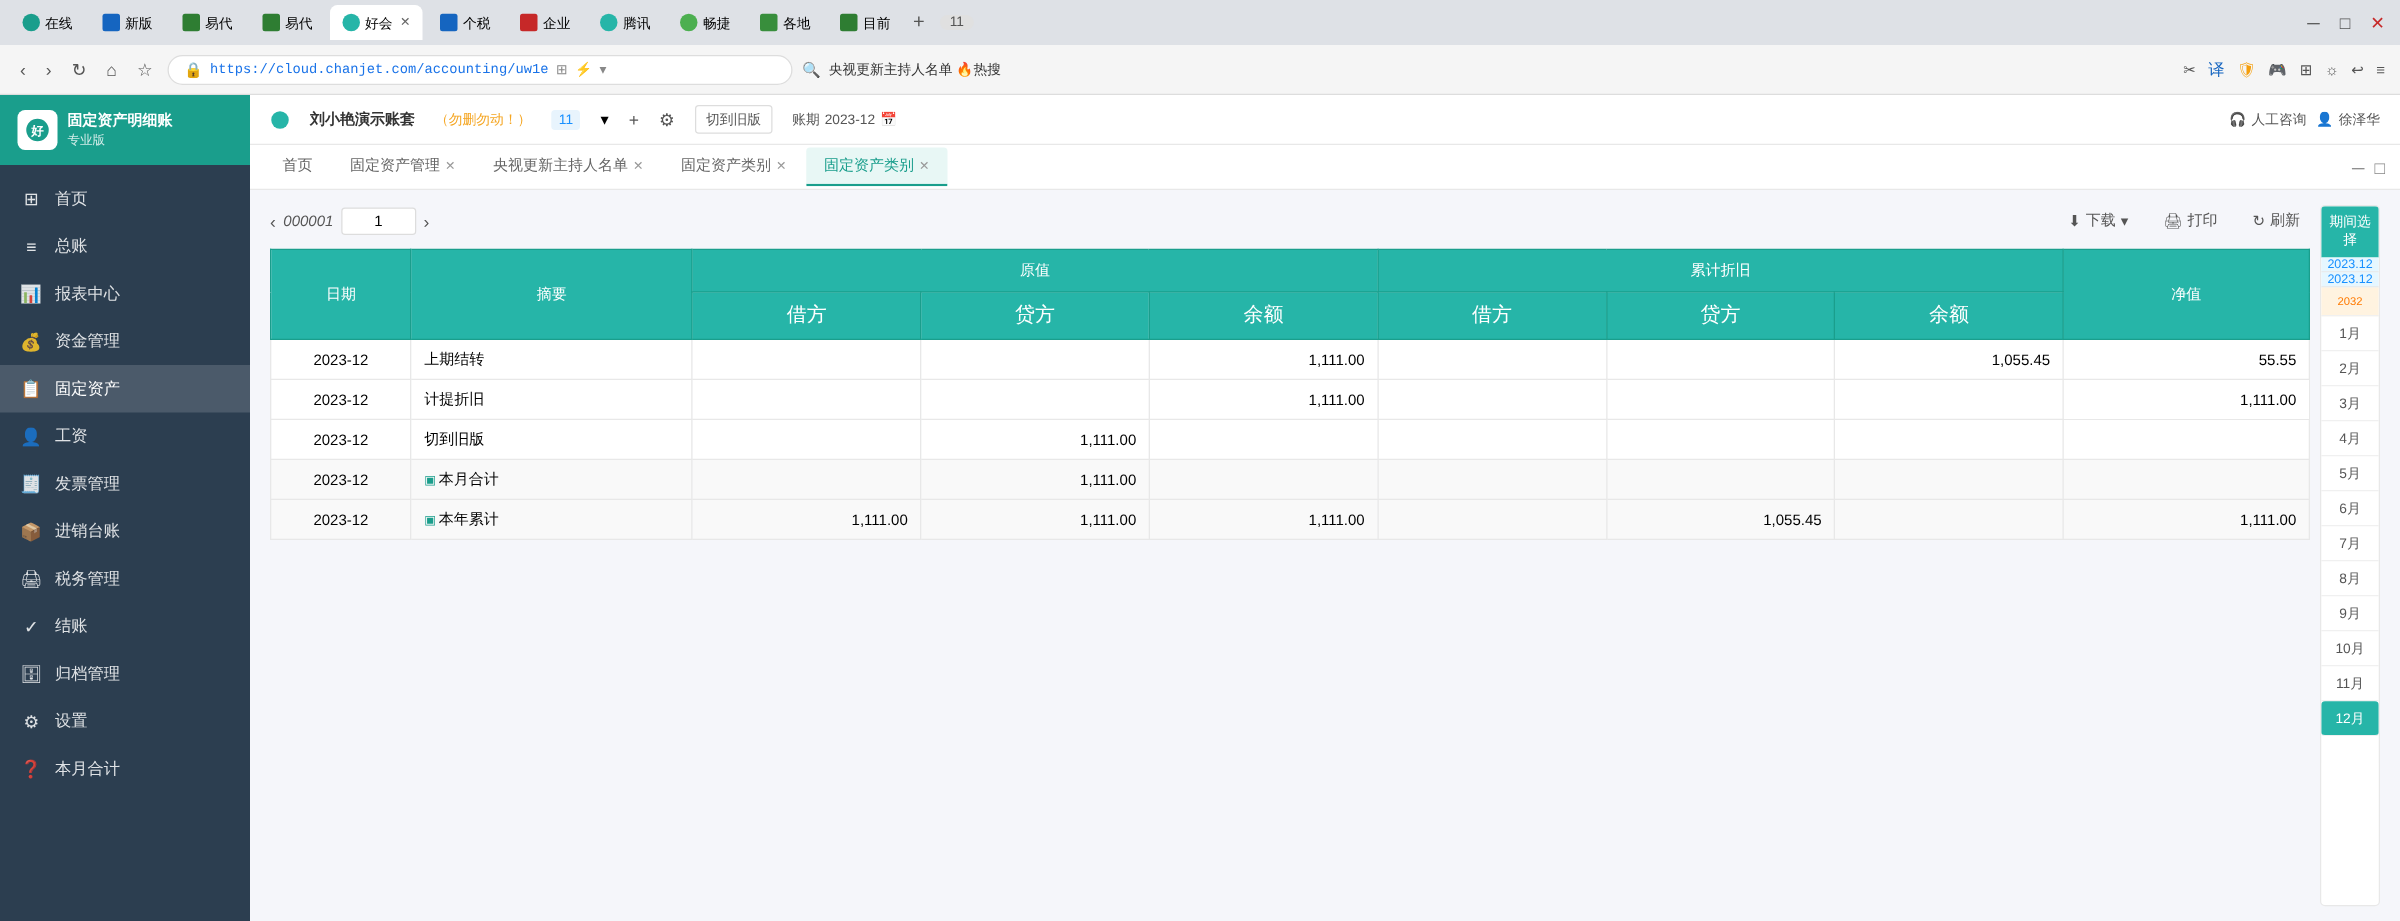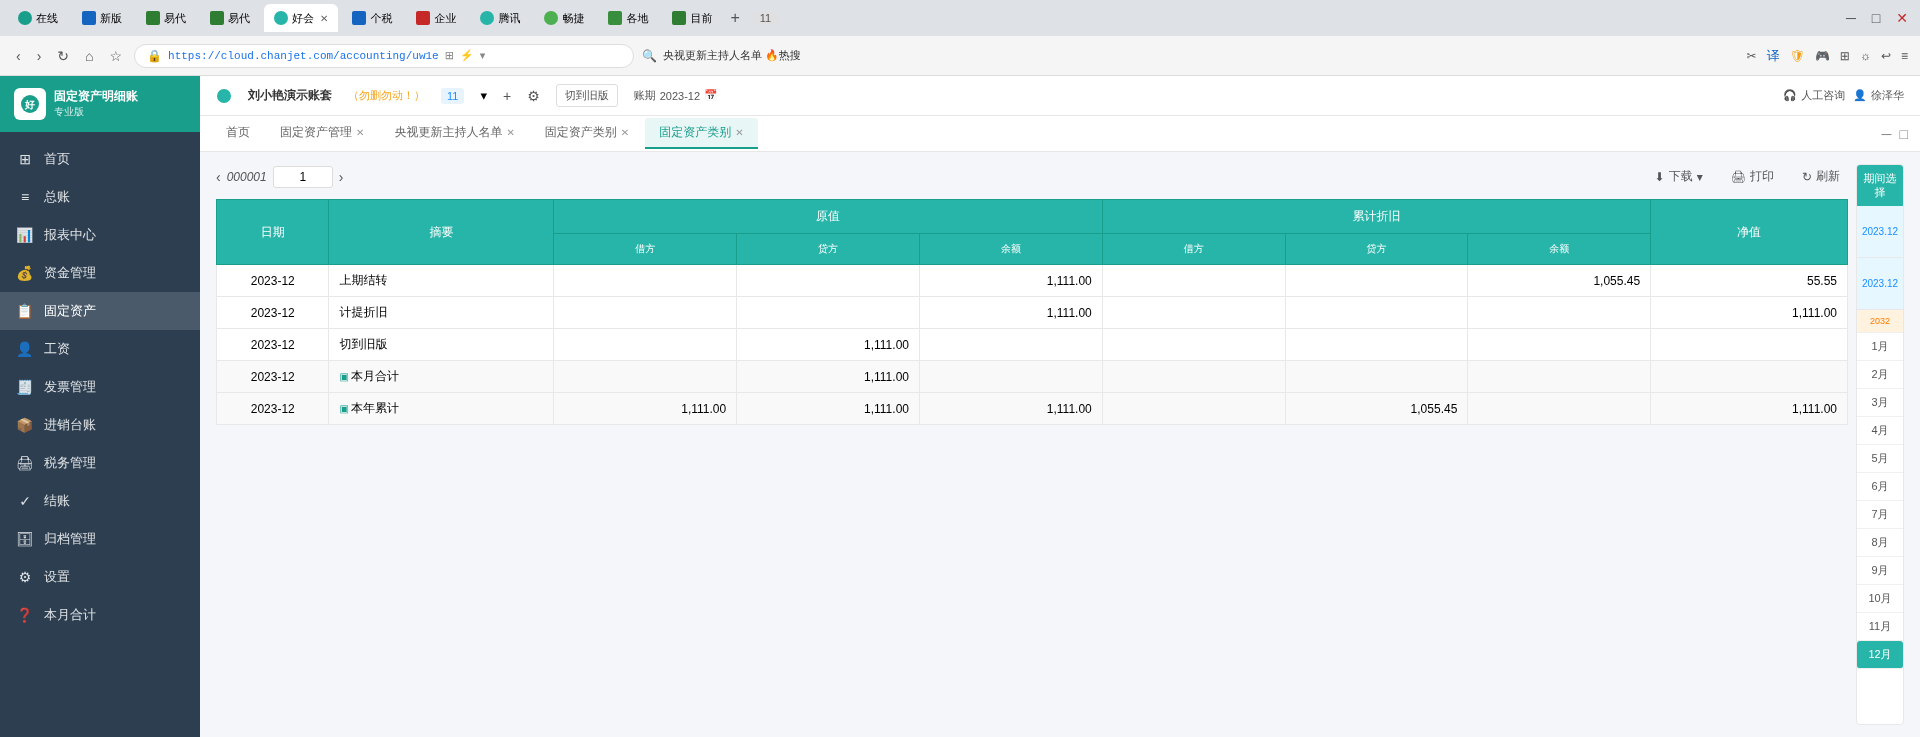--- a/index.html
+++ b/index.html
@@ -65,27 +65,27 @@
     .page-nav-input { width: 60px; border: 1px solid #ddd; border-radius: 3px; padding: 3px 6px; font-size: 12px; text-align: center; }
     .action-btns { display: flex; align-items: center; gap: 12px; }
     .action-btn { display: flex; align-items: center; gap: 4px; font-size: 12px; color: #555; cursor: pointer; padding: 4px 8px; border: none; background: none; }
 
     
     .ledger-table { width: 100%; border-collapse: collapse; font-size: 12px; }
     .ledger-table th { background: #26b5a8; color: #fff; padding: 8px 10px; text-align: center; border: 1px solid #1a9e8c; white-space: nowrap; font-weight: normal; }
     .ledger-table td { padding: 7px 10px; border: 1px solid #e8e8e8; text-align: right; background: #fff; }
     .ledger-table td.text-center { text-align: center; }
     .ledger-table td.text-left { text-align: left; }
-    .sub-header { font-size: 10px; }
+    .sub-header { font-size: 16px; }
     .total-row td { background: #f9f9f9; font-weight: normal; }
 
     
     .period-sidebar { width: 48px; background: #fff; border: 1px solid #e8e8e8; border-radius: 4px; display: flex; flex-direction: column; overflow: hidden; }
     .period-title { background: #26b5a8; color: #fff; text-align: center; padding: 6px 2px; font-size: 11px; line-height: 1.3; }
-    .period-selected { background: #e6f7ff; color: #1890ff; padding: 20px 2px; text-align: center; font-size: 10px; border-bottom: 1px solid #e8e8e8; }
+    .period-selected { background: #e6f7ff; color: #1890ff; padding: 0 2px; text-align: center; font-size: 10px; border-bottom: 1px solid #e8e8e8; }
     .period-item { padding: 6px 2px; text-align: center; font-size: 11px; color: #555; cursor: pointer; border-bottom: 1px solid #f0f0f0; }
     .period-item.active { background: #26b5a8; color: #fff; border-radius: 3px; }
     .period-item.current-year { color: #ff7a00; font-size: 9px; background: #fff3e0; }
   </style>
 </head>
 <body>
 
 <div>
 
   <div class="browser-top">

